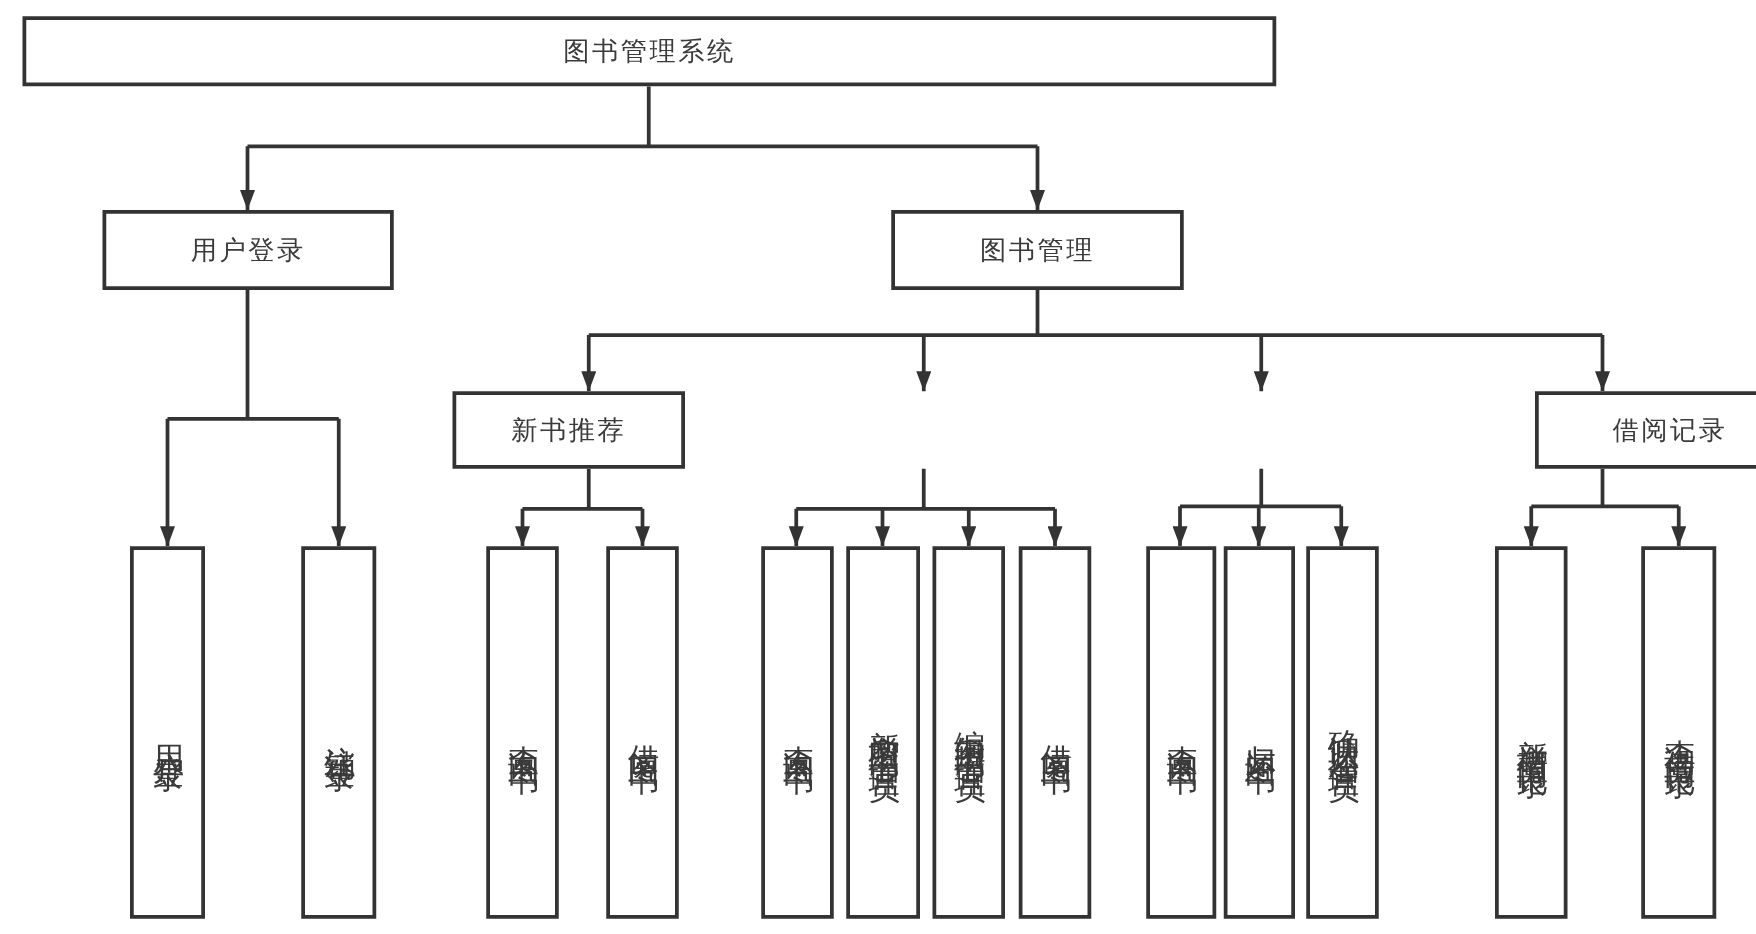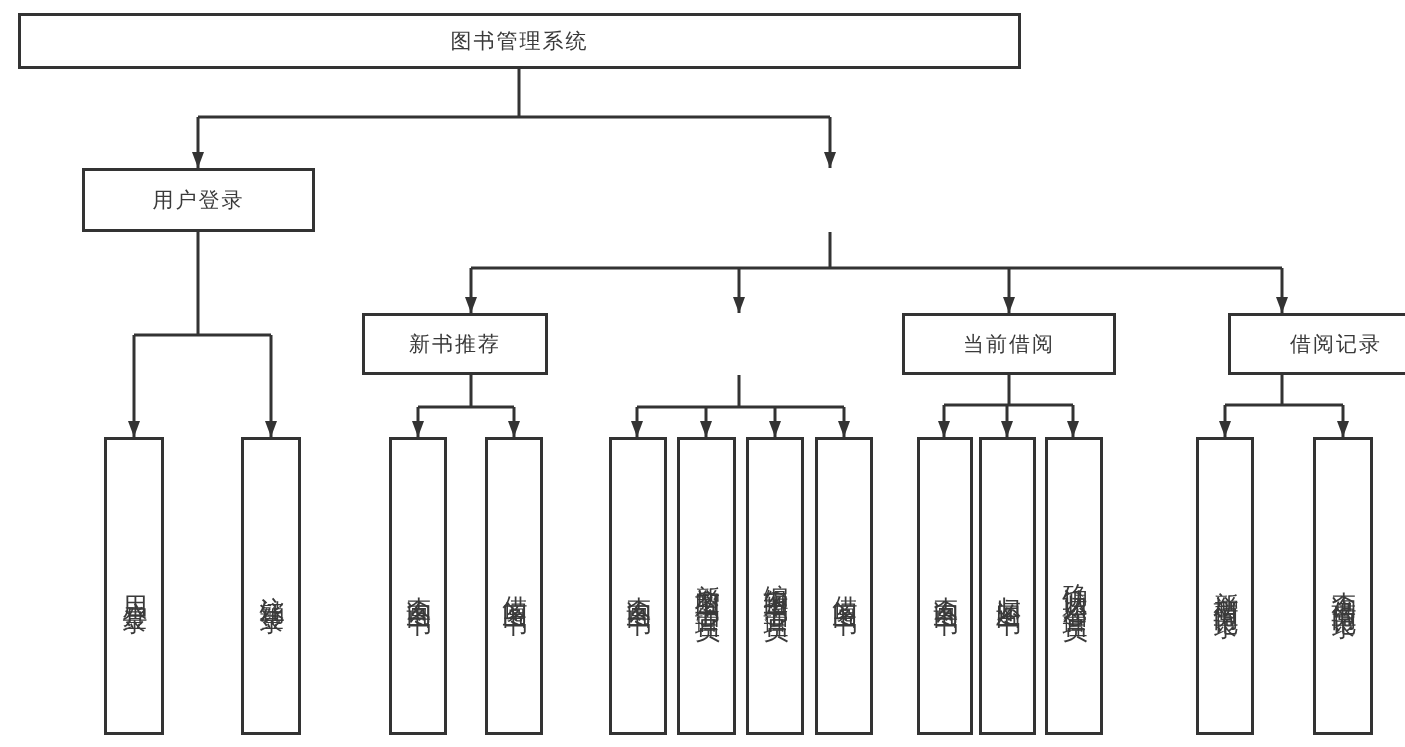--- a/index.html
+++ b/index.html
@@ -1,20 +1,20 @@
 <!DOCTYPE html>
 <html><head>
 <meta charset="utf-8">
 <style>
   html,body{margin:0;padding:0;background:#fff;}
   .stage{
     position:relative;
     width:1405px;height:747px;
     background:#ffffff;
-    font-family:Liberation Serif, serif;
+    font-family:Liberation Sans, sans-serif;
     overflow:hidden;
   }
   .wires{position:absolute;left:0;top:0;z-index:0;}
   .node{
     position:absolute;
     box-sizing:border-box;
     border:3px solid #333333;
     background:#ffffff;
     display:flex;align-items:center;justify-content:center;
     color:#3a3a3a;
@@ -109,26 +109,26 @@
     </g>
   </svg>
 
   <div class="node h n-root">
     <span>图书管理系统</span>
   </div>
 
   <div class="node h n-user-login">
     <span>用户登录</span>
   </div>
+  <div class="node h n-book-mgmt">
+    <span>图书管理</span>
+  </div>
 
   <div class="node h n-new-book">
     <span>新书推荐</span>
-  </div>
-  <div class="node h n-current">
-    <span>当前借阅</span>
   </div>
   <div class="node h n-record">
     <span>借阅记录</span>
   </div>
 
   <div class="node leaf l-user-login">
     <span>用户登录</span>
   </div>
   <div class="node leaf l-logout">
     <span>注销登录</span>

